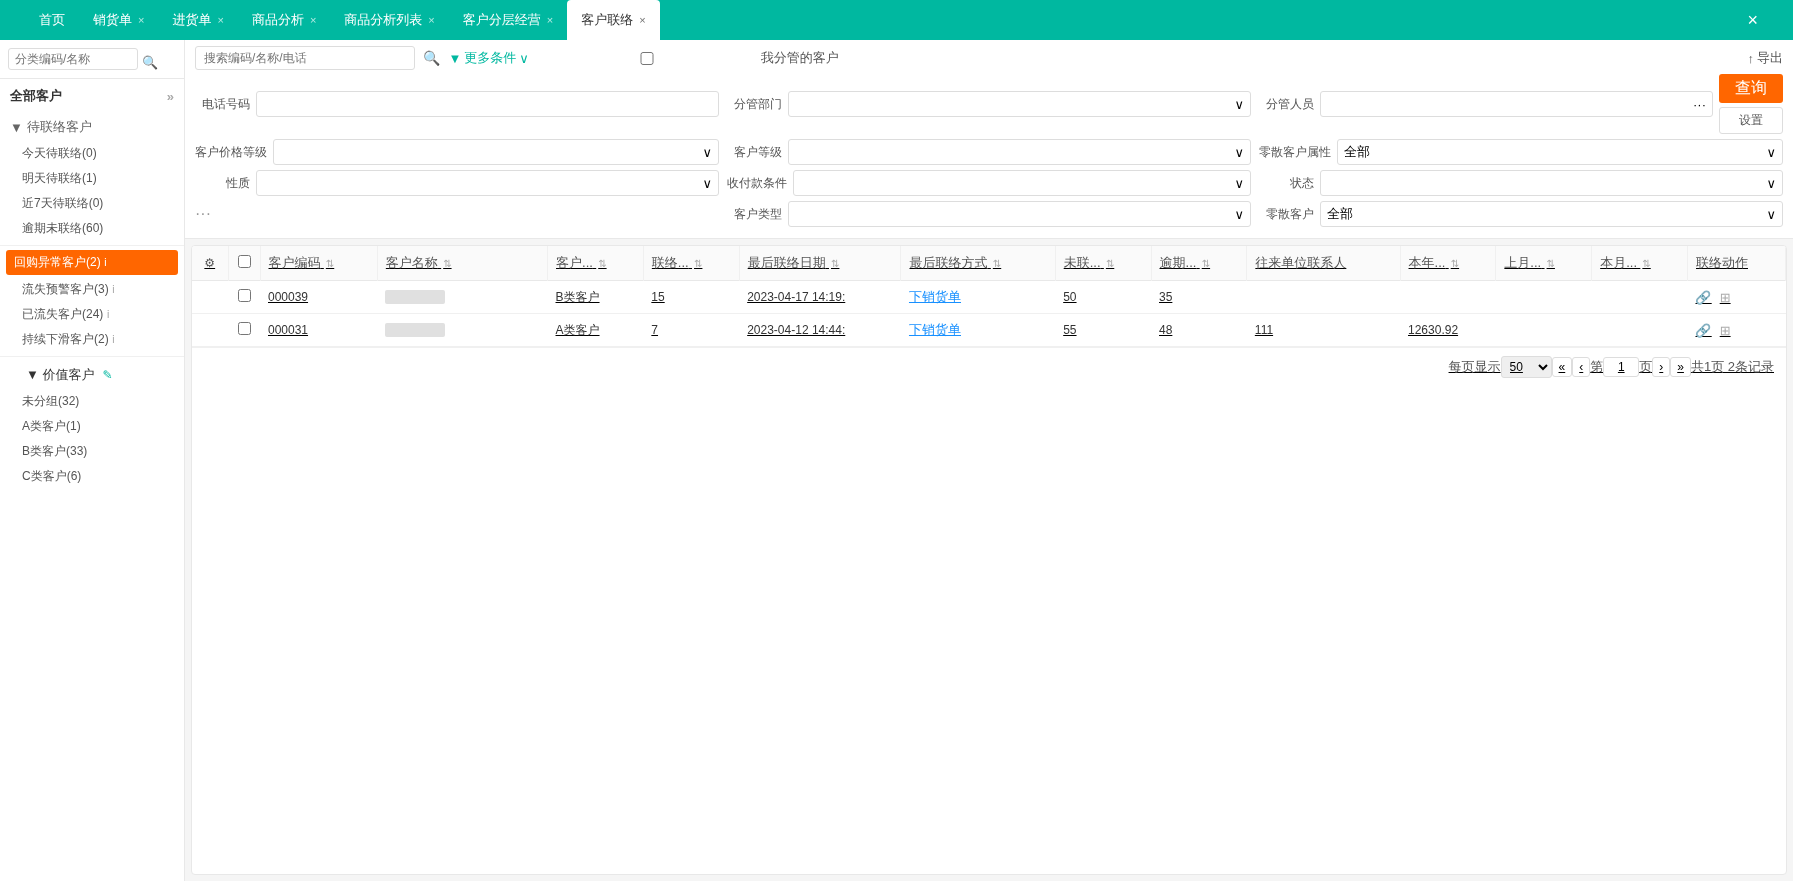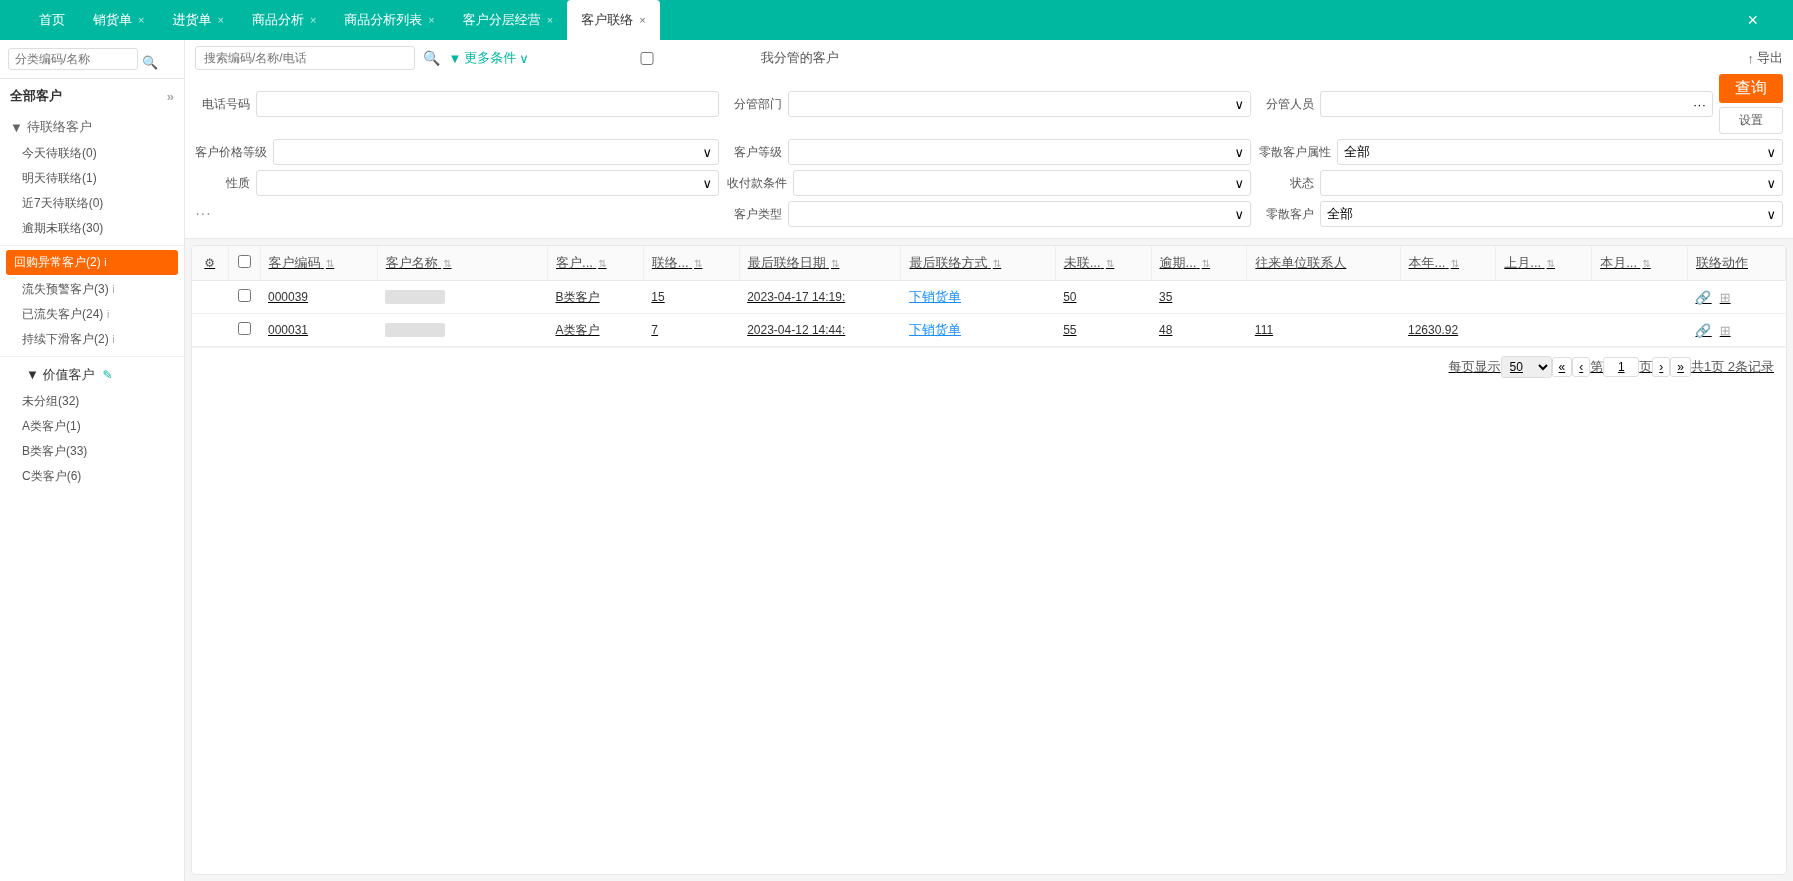--- a/index.html
+++ b/index.html
@@ -401,21 +401,21 @@
       <span style="cursor:pointer;color:#aaa;">»</span>
     </div>
 
     <div class="sidebar-group-header">
       <span class="arrow">▼</span>
       <span>待联络客户</span>
     </div>
     <div class="sidebar-leaf">今天待联络(0)</div>
     <div class="sidebar-leaf">明天待联络(1)</div>
     <div class="sidebar-leaf">近7天待联络(0)</div>
-    <div class="sidebar-leaf">逾期未联络(30)</div>
+    <div class="sidebar-leaf">逾期未联络(60)</div>
 
     <div class="sidebar-section-divider"></div>
 
     <div class="sidebar-leaf highlight">
       回购异常客户(2) <span style="font-size:11px;">ℹ</span>
     </div>
 
     <div class="sidebar-leaf">
       流失预警客户(3) <span style="font-size:11px;color:#aaa;">ℹ</span>
     </div>

